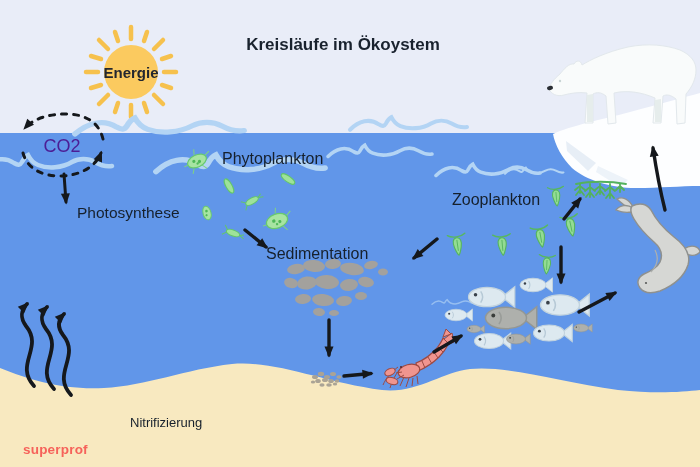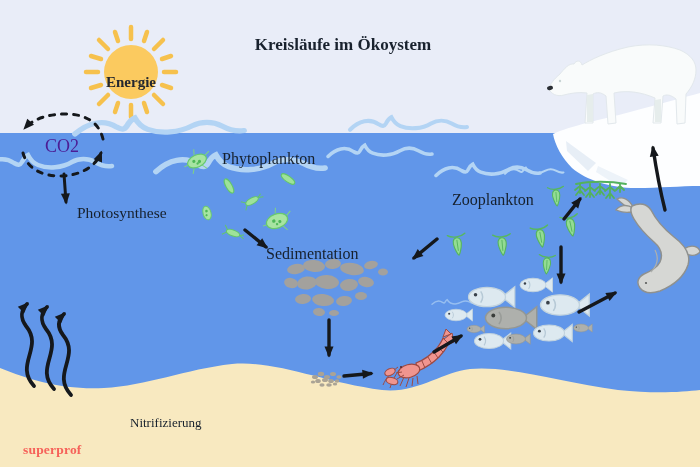--- a/index.html
+++ b/index.html
@@ -1,21 +1,21 @@
 <!DOCTYPE html>
 <html><head>
 <meta charset="utf-8">
 <style>
   html,body{margin:0;padding:0;background:#fff;}
-  #stage{position:relative;width:700px;height:467px;overflow:hidden;font-family:Liberation Serif, serif;}
+  #stage{position:relative;width:700px;height:467px;overflow:hidden;font-family:Liberation Sans, sans-serif;}
   #scene{position:absolute;left:0;top:0;}
   .lbl{position:absolute;color:#16202c;white-space:nowrap;line-height:1;}
   .lbl.center{transform:translateX(-50%);}
   .title{left:343px;top:36px;font-size:17px;font-weight:700;color:#19222e;}
-  .energie{left:131px;top:75px;font-size:15px;font-weight:600;color:#23272f;text-align:center;}
+  .energie{left:131px;top:65px;font-size:15px;font-weight:600;color:#23272f;text-align:center;}
   .co2{left:62px;top:137px;font-size:18px;font-weight:500;color:#4c1d95;}
   .photosynthese{left:77px;top:205px;font-size:15.5px;}
   .phytoplankton{left:222px;top:151px;font-size:16px;}
   .sedimentation{left:266px;top:246px;font-size:16px;}
   .zooplankton{left:452px;top:192px;font-size:16px;}
   .nitrifizierung{left:130px;top:416px;font-size:13px;}
   .superprof{left:23px;top:427px;font-size:13.5px;font-weight:800;color:#f6625a;letter-spacing:.2px;margin-top:16px;}
 </style>
 </head>
 <body>

